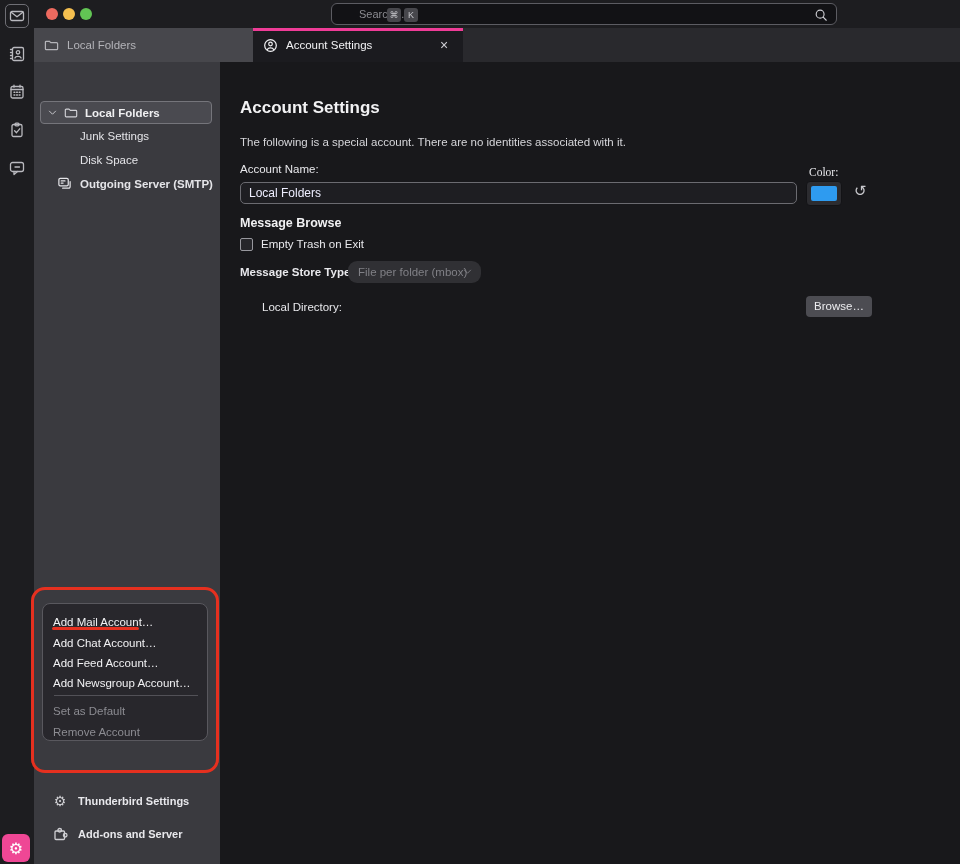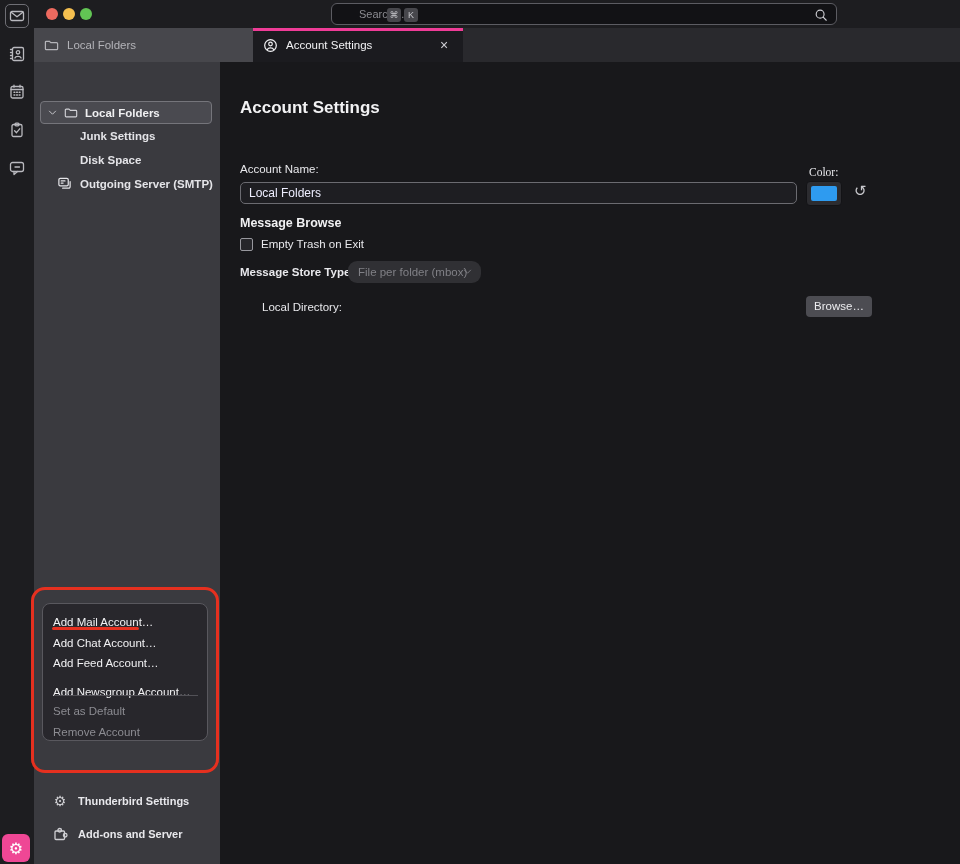--- a/index.html
+++ b/index.html
@@ -41,21 +41,21 @@
   .tab-close { position:absolute; right:10px; top:8px; width:18px; height:18px; color:#cfcfd4;
     font-size:14px; line-height:18px; text-align:center; border-radius:3px; }
 
   
   .sidebar { left:34px; top:62px; width:186px; height:802px; background:#3a3a3f; }
   .tree-root { position:absolute; left:6px; top:39px; width:172px; height:23px; background:#4a4a50;
     border:1px solid #75757b; border-radius:4px; display:flex; align-items:center; color:#f0f0f2; }
   .tree-root .chev { margin-left:6px; color:#d2d2d7; }
   .tree-root .fold { margin-left:6px; color:#d2d2d7; }
   .tree-root .lbl { margin-left:7px; font-size:11.5px; font-weight:700; }
-  .tree-item { position:absolute; left:46px; font-size:11.5px; color:#e4e4e8; height:14px; line-height:14px;font-weight:bold; }
+  .tree-item { position:absolute; left:46px; font-size:11.5px; color:#e4e4e8; height:14px; line-height:14px; }
   .tree-item-icon { position:absolute; left:23px; color:#e4e4e8; }
 
   
   .menu { position:absolute; left:8px; top:541px; width:166px; height:138px; background:#28272c;
     border:1px solid #59585e; border-radius:8px; }
   .menu-item { position:absolute; left:10px; font-size:11.5px; color:#f1f1f3; height:14px; line-height:14px; }
   .menu-item.dim { color:#8c8c92; }
   .menu-sep { position:absolute; left:11px; top:91px; width:144px; height:1px; background:#525157; }
   .red-underline { position:absolute; left:18px; top:565px; width:87px; height:3px; background:#e5301f;
     border-radius:2px; z-index:9; }
@@ -210,21 +210,21 @@
           <path d="M14 6v5.5A1.5 1.5 0 0 1 12.5 13H6"></path>
           <path d="M4.5 5.3h4M4.5 7.5h2"></path>
         </svg>
       </span>
     <div class="tree-item" style="top:115px; font-weight:700;">Outgoing Server (SMTP)</div>
 
     <div class="menu">
       <div class="menu-item" style="top:11px;">Add Mail Account…</div>
       <div class="menu-item" style="top:32px;">Add Chat Account…</div>
       <div class="menu-item" style="top:52px;">Add Feed Account…</div>
-      <div class="menu-item" style="top:72px;margin-top:9px;">Add Newsgroup Account…</div>
+      <div class="menu-item" style="top:72px;">Add Newsgroup Account…</div>
       <div class="menu-sep"></div>
       <div class="menu-item dim" style="top:100px;">Set as Default</div>
       <div class="menu-item dim" style="top:121px;">Remove Account</div>
     </div>
     <div class="red-underline"></div>
 
 
     <div class="side-footer-item" style="top:731px;">
       <span class="gly">⚙</span>
       <span class="txt">Thunderbird Settings</span>
@@ -238,20 +238,21 @@
           </svg>
         </span>
       <span class="txt">Add-ons and Server</span>
     </div>
   </div>
 
   <div class="abs annotation"></div>
 
   <div class="abs main">
     <div class="m-title">Account Settings</div>
+    <div class="m-desc">The following is a special account. There are no identities associated with it.</div>
 
     <div class="m-label" style="left:20px; top:101px;">Account Name:</div>
     <input class="m-input" style="left: 20px; top: 120px; width: 557px; height: 22px; font-size: 12px; padding: 0px 8px;" value="Local Folders">
 
     <div class="m-label" style="left:589px; top:104px;font-family:Liberation Serif, serif;">Color:</div>
     <div class="swatch">
       <div class="swatch-inner" style="background:#2e9bf0"></div>
     </div>
     <div class="revert">↺</div>
 

